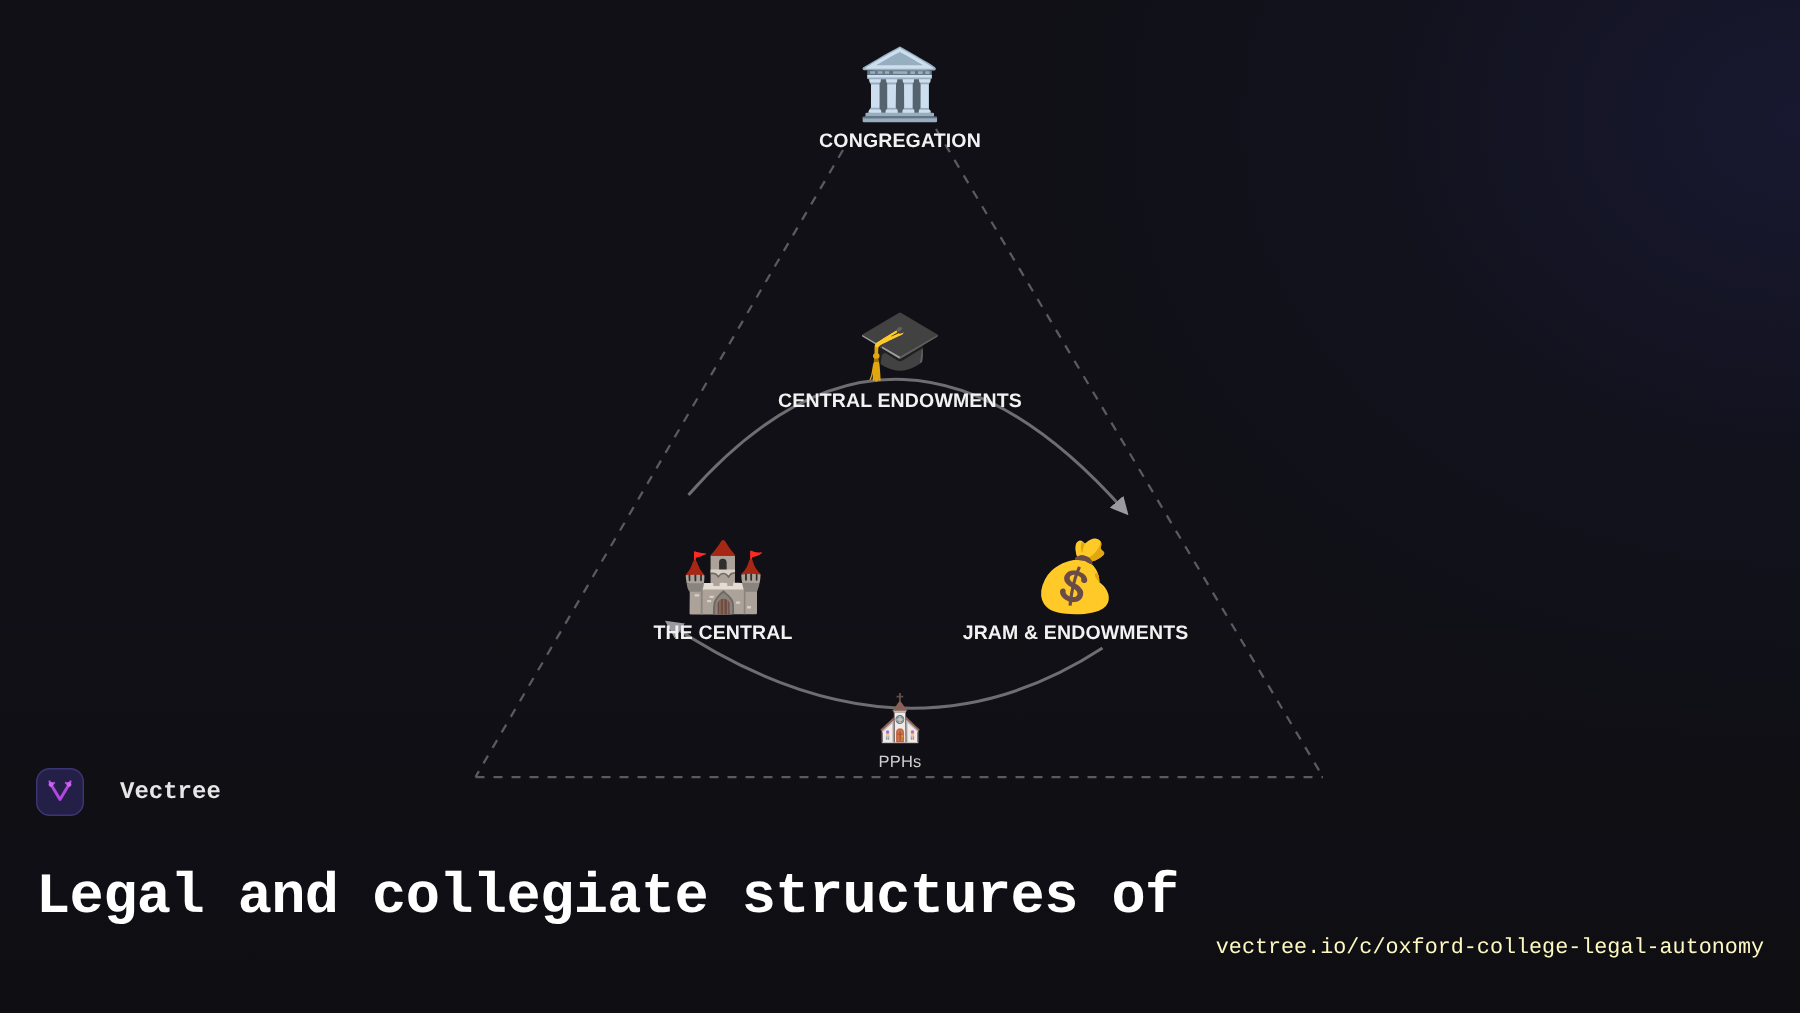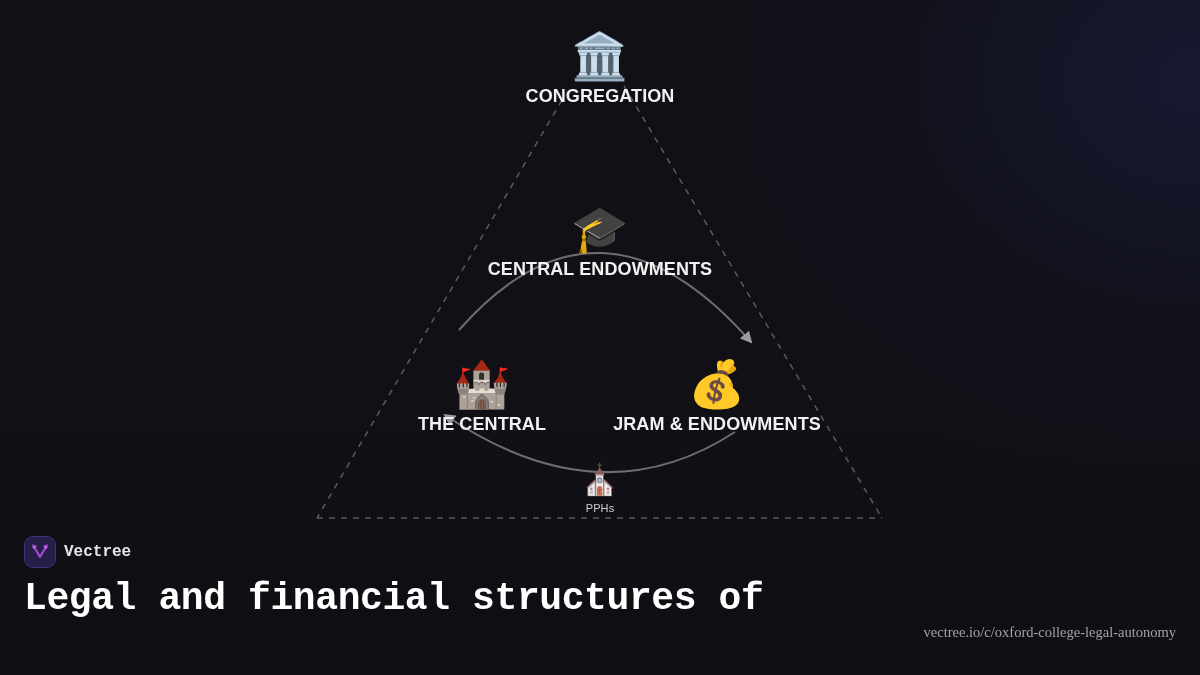--- a/index.html
+++ b/index.html
@@ -15,50 +15,50 @@
         linear-gradient(180deg, rgba(0,0,0,0) 60%, rgba(10,10,14,0.35) 100%);
       pointer-events: none;
     }
     svg.diagram { position: absolute; left: 0; top: 0; }
     .node {
       position: absolute; transform: translateX(-50%);
       display: flex; flex-direction: column; align-items: center;
     }
     .node .icon { font-size: 46px; line-height: 52px; height: 52px; }
     .node .label {
-      color: #f2f2f2; font-weight: 700; font-size: 18px; letter-spacing: 0.1px;
+      color: #f2f2f2; font-weight: 700; font-size: 13px; letter-spacing: 0.1px;
       white-space: nowrap; margin-top: 4px;
       font-family: "Liberation Sans", sans-serif;
     }
     .node.small .icon { font-size: 30px; line-height: 36px; height: 36px; }
     .node.small .label { font-weight: 400; font-size: 11px; color: #cfcfcf; margin-top: 4px; }
 
     .brand {
-      position: absolute; left: 24px; top: 536px;
-      display: flex; align-items: center; gap: 8px;
+      position: absolute; left: 24px; top: 512px;
+      display: flex; align-items: center; gap: 24px;
     }
     .brand-logo {
       width: 32px; height: 32px; border-radius: 9px;
       background: #231f47; border: 1px solid #3b3574;
       box-sizing: border-box; display: flex; align-items: center; justify-content: center;
     }
     .brand-name {
       color: #e6e6e6; font-weight: 700; font-size: 16px;
       font-family: "Liberation Mono", monospace;
     }
     .title {
       position: absolute; left: 24px; top: 582px;
       color: #ffffff; font-weight: 700; font-size: 38px; line-height: 33px;
       font-family: "Liberation Mono", monospace; letter-spacing: -0.4px;
       margin: 0;
     }
     .url {
       position: absolute; right: 24px; top: 624px;
-      color: #a3a3a3; font-size: 14.5px;
-      font-family: Liberation Serif, serif;
+      color: #fef9c3; font-size: 14.5px;
+      font-family: Liberation Mono, monospace;
     }
   </style>
 </head>
 <body>
 
 <div class="bg-glow"></div>
 
 <svg class="diagram" width="1200" height="675" viewBox="0 0 1200 675">
   <defs>
     <marker id="arrow" markerWidth="12" markerHeight="12" refX="10" refY="6" orient="auto" markerUnits="userSpaceOnUse">
@@ -108,16 +108,16 @@
       <path d="M3,4 L9,14 L15,4" fill="none" stroke="#b146e0" stroke-width="2" stroke-linecap="round" stroke-linejoin="round"></path>
       <path d="M3,4 L2,2 M3,4 L5,3 M15,4 L16,2 M15,4 L13,3" fill="none" stroke="#b146e0" stroke-width="1.6" stroke-linecap="round"></path>
       <circle cx="3" cy="4" r="1.6" fill="#c865ee"></circle>
       <circle cx="15" cy="4" r="1.6" fill="#c865ee"></circle>
     </svg>
   </div>
   <span class="brand-name">Vectree</span>
 </div>
 
 <h1 class="title">
-  <span>Legal and financial structures of</span><br>
+  <span>Legal and collegiate structures of</span><br>
 </h1>
 
 <div class="url">vectree.io/c/oxford-college-legal-autonomy</div>
 
 </body></html>

